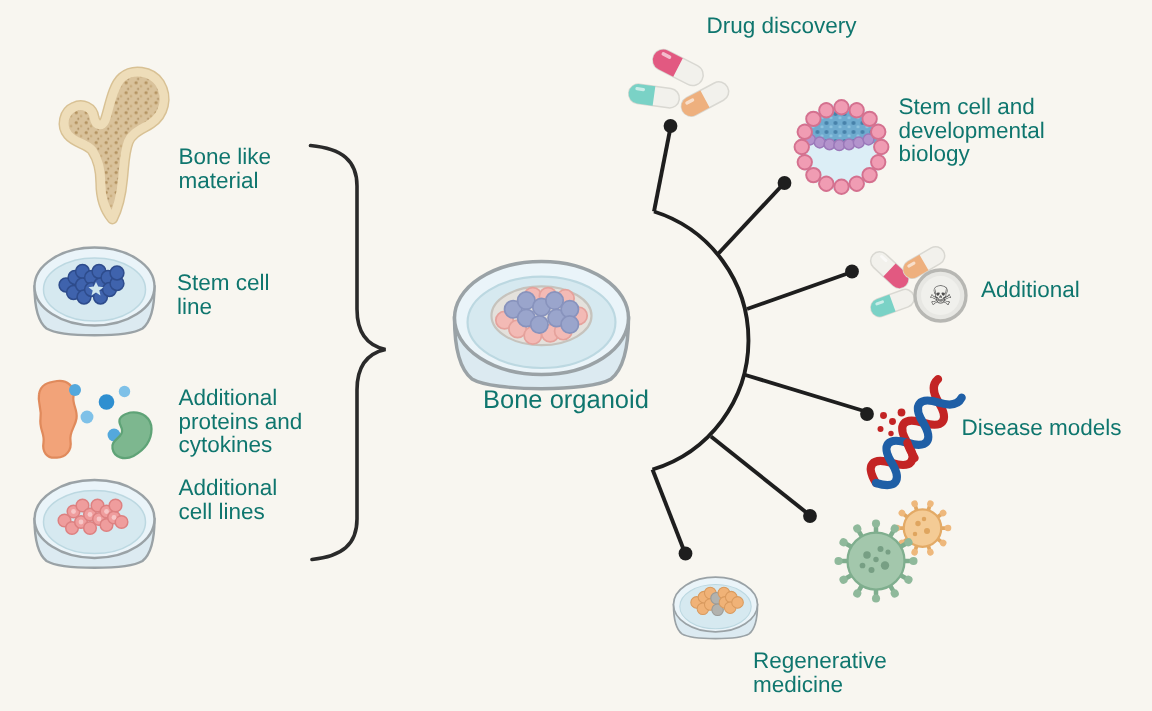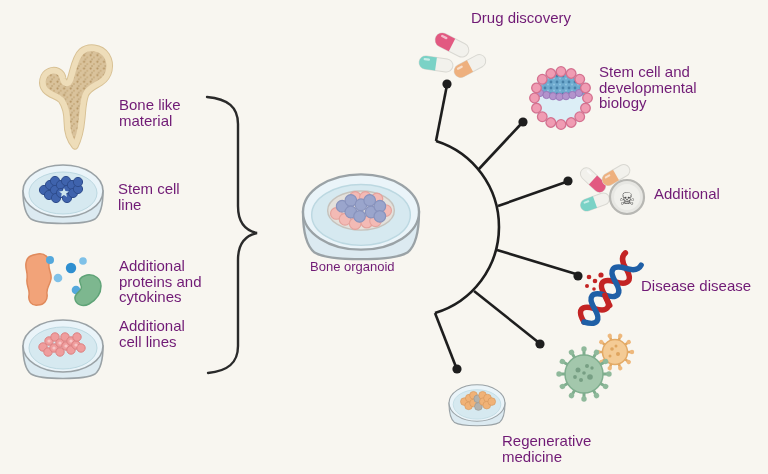--- a/index.html
+++ b/index.html
@@ -1,21 +1,21 @@
 <!DOCTYPE html>
 <html><head>
 <meta charset="utf-8">
 <style>
   html,body{margin:0;padding:0;background:#f8f6f0;}
   #stage{position:relative;width:768px;height:474px;background:#f8f6f0;overflow:hidden;
          font-family:"Liberation Sans",sans-serif;}
   #art{position:absolute;left:0;top:0;}
-  .label{position:absolute;font-size:15px;line-height:15.5px;color:#701a75;
+  .label{position:absolute;font-size:15px;line-height:15.5px;color:#0f766e;
          white-space:pre-line;}
-  .label.big{font-size:13px;}
+  .label.big{font-size:17px;margin-left:12px;}
 </style>
 </head>
 <body>
 
 <div id="stage">
 
 <svg id="art" width="768" height="474" viewBox="0 0 768 474">
   <defs>
     <pattern id="speck" width="7" height="7" patternUnits="userSpaceOnUse">
       <rect width="7" height="7" fill="#d9c29b"></rect>
@@ -328,17 +328,17 @@
 proteins and
 cytokines</div>
 <div class="label" style="left:119px;top:318px">Additional
 cell lines</div>
 <div class="label big" style="left:310px;top:259px">Bone organoid</div>
 <div class="label" style="left:471px;top:10px">Drug discovery</div>
 <div class="label" style="left:599px;top:64px">Stem cell and
 developmental
 biology</div>
 <div class="label" style="left:654px;top:186px">Additional</div>
-<div class="label" style="left:641px;top:278px">Disease disease</div>
+<div class="label" style="left:641px;top:278px">Disease models</div>
 <div class="label" style="left:502px;top:433px">Regenerative
 medicine</div>
 
 </div>
 
 </body></html>

